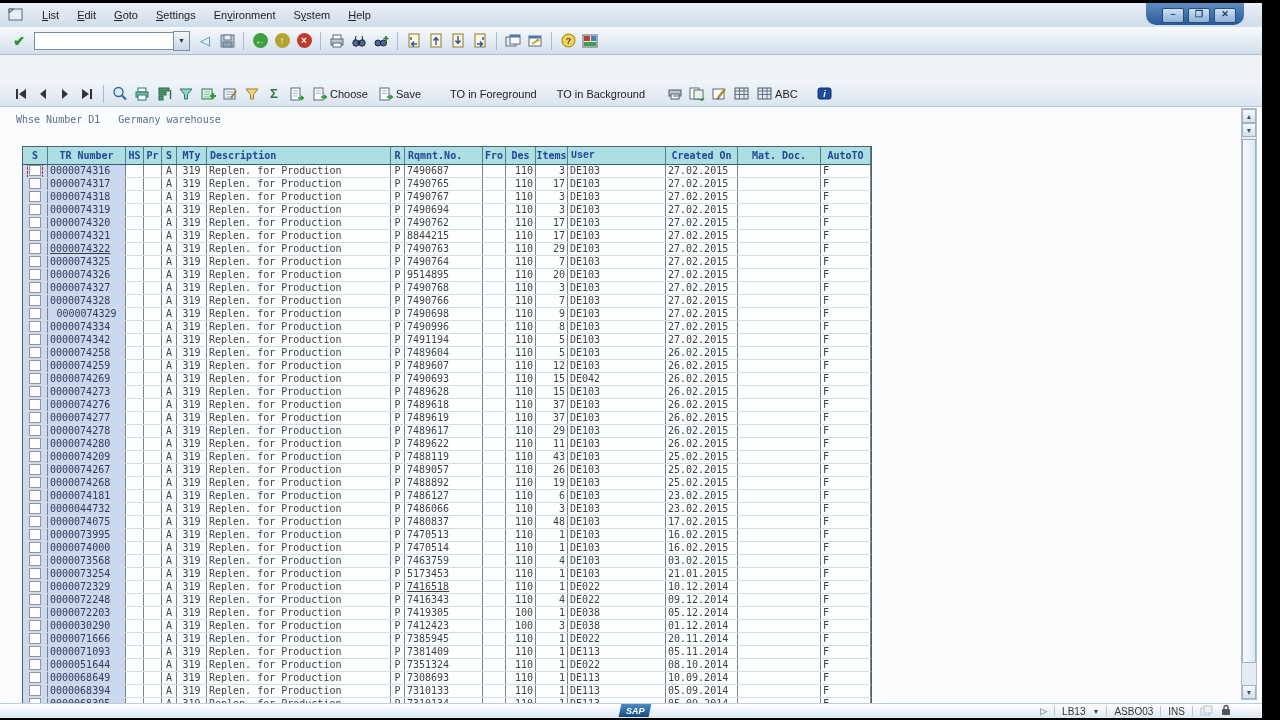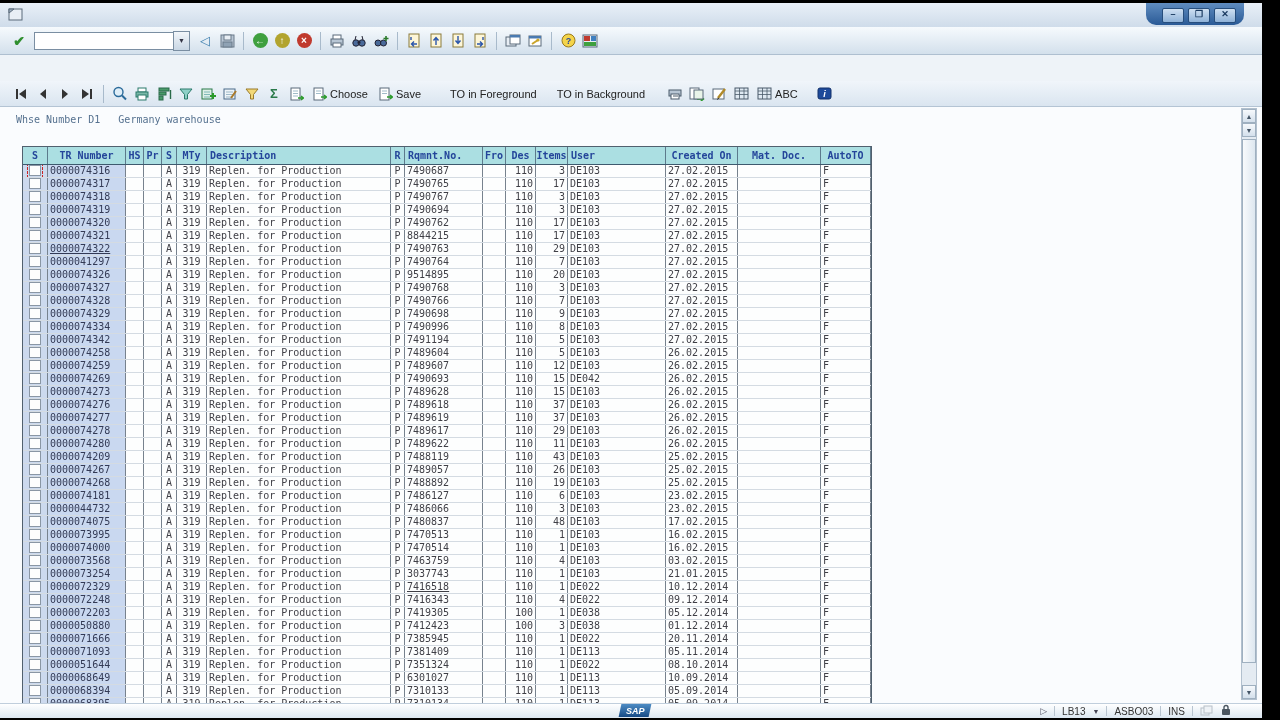--- a/index.html
+++ b/index.html
@@ -91,20 +91,29 @@
 <div class="screen">
   <div class="frame">
 
     <div class="menubar">
       <span class="sysicon">
         <svg width="16" height="14" viewBox="0 0 16 14">
             <rect x="1" y="1" width="13" height="11" fill="#e8eef5" stroke="#5a6a7a"></rect>
             <path d="M1 1 L6 1 L1 5 Z" fill="#9fb0c2" stroke="#5a6a7a"></path>
           </svg>
       </span>
+      <div id="menus" style="display:flex;">
+          <div class="menu-item"><u>L</u>ist</div>
+          <div class="menu-item"><u>E</u>dit</div>
+          <div class="menu-item"><u>G</u>oto</div>
+          <div class="menu-item"><u>S</u>ettings</div>
+          <div class="menu-item">En<u>v</u>ironment</div>
+          <div class="menu-item">S<u>y</u>stem</div>
+          <div class="menu-item"><u>H</u>elp</div>
+        </div>
       <div class="winctrl">
         <div class="wbtn">–</div>
         <div class="wbtn">❐</div>
         <div class="wbtn">✕</div>
       </div>
     </div>
 
     <div class="stdbar">
       <span class="ic" style="color:#2f8f2f;font-size:14px;font-weight:bold;">✔</span>
       <span class="cmdwrap">
@@ -359,21 +368,21 @@
             <div class="hcell " style="width: 18px;">HS</div>
             <div class="hcell " style="width: 18px;">Pr</div>
             <div class="hcell " style="width: 15px;">S</div>
             <div class="hcell " style="width: 30px;">MTy</div>
             <div class="hcell hl" style="width: 184px;">Description</div>
             <div class="hcell " style="width: 14px;">R</div>
             <div class="hcell hl" style="width: 78px;">Rqmnt.No.</div>
             <div class="hcell " style="width: 23px;">Fro</div>
             <div class="hcell " style="width: 30px;">Des</div>
             <div class="hcell " style="width: 32px;">Items</div>
-            <div class="hcell hl" style="width: 98px;">User</div>
+            <div class="hcell hl" style="width: 98px; font-family: Liberation Mono, monospace;">User</div>
             <div class="hcell " style="width: 72px;">Created On</div>
             <div class="hcell " style="width: 83px;">Mat. Doc.</div>
             <div class="hcell " style="width: 50px;">AutoTO</div>
           </div>
           <div class="drow">
             <div class="dcell sel" style="width: 25px;">
               <div class="cbx cursorbox"></div>
             </div>
             <div class="dcell trn" style="width: 78px;">0000074316</div>
             <div class="dcell" style="width: 18px;"></div>
@@ -508,21 +517,21 @@
             <div class="dcell rt" style="width: 32px;">29</div>
             <div class="dcell" style="width: 98px;">DE103</div>
             <div class="dcell" style="width: 72px;">27.02.2015</div>
             <div class="dcell" style="width: 83px;"></div>
             <div class="dcell" style="width: 50px;">F</div>
           </div>
           <div class="drow">
             <div class="dcell sel" style="width: 25px;">
               <div class="cbx"></div>
             </div>
-            <div class="dcell trn" style="width: 78px;">0000041297</div>
+            <div class="dcell trn" style="width: 78px;">0000074325</div>
             <div class="dcell" style="width: 18px;"></div>
             <div class="dcell" style="width: 18px;"></div>
             <div class="dcell ctr" style="width: 15px;">A</div>
             <div class="dcell ctr" style="width: 30px;">319</div>
             <div class="dcell" style="width: 184px;">Replen. for Production</div>
             <div class="dcell ctr" style="width: 14px;">P</div>
             <div class="dcell" style="width: 78px;">7490764</div>
             <div class="dcell" style="width: 23px;"></div>
             <div class="dcell rt" style="width: 30px;">110</div>
             <div class="dcell rt" style="width: 32px;">7</div>
@@ -588,21 +597,21 @@
             <div class="dcell rt" style="width: 32px;">7</div>
             <div class="dcell" style="width: 98px;">DE103</div>
             <div class="dcell" style="width: 72px;">27.02.2015</div>
             <div class="dcell" style="width: 83px;"></div>
             <div class="dcell" style="width: 50px;">F</div>
           </div>
           <div class="drow">
             <div class="dcell sel" style="width: 25px;">
               <div class="cbx"></div>
             </div>
-            <div class="dcell trn" style="width: 78px;">0000074329</div>
+            <div class="dcell trn" style="width: 78px; text-align: center;">0000074329</div>
             <div class="dcell" style="width: 18px;"></div>
             <div class="dcell" style="width: 18px;"></div>
             <div class="dcell ctr" style="width: 15px;">A</div>
             <div class="dcell ctr" style="width: 30px;">319</div>
             <div class="dcell" style="width: 184px;">Replen. for Production</div>
             <div class="dcell ctr" style="width: 14px;">P</div>
             <div class="dcell" style="width: 78px;">7490698</div>
             <div class="dcell" style="width: 23px;"></div>
             <div class="dcell rt" style="width: 30px;">110</div>
             <div class="dcell rt" style="width: 32px;">9</div>
@@ -995,21 +1004,21 @@
             <div class="dcell sel" style="width: 25px;">
               <div class="cbx"></div>
             </div>
             <div class="dcell trn" style="width: 78px;">0000073254</div>
             <div class="dcell" style="width: 18px;"></div>
             <div class="dcell" style="width: 18px;"></div>
             <div class="dcell ctr" style="width: 15px;">A</div>
             <div class="dcell ctr" style="width: 30px;">319</div>
             <div class="dcell" style="width: 184px;">Replen. for Production</div>
             <div class="dcell ctr" style="width: 14px;">P</div>
-            <div class="dcell" style="width: 78px;">3037743</div>
+            <div class="dcell" style="width: 78px;">5173453</div>
             <div class="dcell" style="width: 23px;"></div>
             <div class="dcell rt" style="width: 30px;">110</div>
             <div class="dcell rt" style="width: 32px;">1</div>
             <div class="dcell" style="width: 98px;">DE103</div>
             <div class="dcell" style="width: 72px;">21.01.2015</div>
             <div class="dcell" style="width: 83px;"></div>
             <div class="dcell" style="width: 50px;">F</div>
           </div>
           <div class="drow">
             <div class="dcell sel" style="width: 25px;">
@@ -1068,21 +1077,21 @@
             <div class="dcell rt" style="width: 32px;">1</div>
             <div class="dcell" style="width: 98px;">DE038</div>
             <div class="dcell" style="width: 72px;">05.12.2014</div>
             <div class="dcell" style="width: 83px;"></div>
             <div class="dcell" style="width: 50px;">F</div>
           </div>
           <div class="drow">
             <div class="dcell sel" style="width: 25px;">
               <div class="cbx"></div>
             </div>
-            <div class="dcell trn" style="width: 78px;">0000050880</div>
+            <div class="dcell trn" style="width: 78px;">0000030290</div>
             <div class="dcell" style="width: 18px;"></div>
             <div class="dcell" style="width: 18px;"></div>
             <div class="dcell ctr" style="width: 15px;">A</div>
             <div class="dcell ctr" style="width: 30px;">319</div>
             <div class="dcell" style="width: 184px;">Replen. for Production</div>
             <div class="dcell ctr" style="width: 14px;">P</div>
             <div class="dcell" style="width: 78px;">7412423</div>
             <div class="dcell" style="width: 23px;"></div>
             <div class="dcell rt" style="width: 30px;">100</div>
             <div class="dcell rt" style="width: 32px;">3</div>
@@ -1155,21 +1164,21 @@
             <div class="dcell sel" style="width: 25px;">
               <div class="cbx"></div>
             </div>
             <div class="dcell trn" style="width: 78px;">0000068649</div>
             <div class="dcell" style="width: 18px;"></div>
             <div class="dcell" style="width: 18px;"></div>
             <div class="dcell ctr" style="width: 15px;">A</div>
             <div class="dcell ctr" style="width: 30px;">319</div>
             <div class="dcell" style="width: 184px;">Replen. for Production</div>
             <div class="dcell ctr" style="width: 14px;">P</div>
-            <div class="dcell" style="width: 78px;">6301027</div>
+            <div class="dcell" style="width: 78px;">7308693</div>
             <div class="dcell" style="width: 23px;"></div>
             <div class="dcell rt" style="width: 30px;">110</div>
             <div class="dcell rt" style="width: 32px;">1</div>
             <div class="dcell" style="width: 98px;">DE113</div>
             <div class="dcell" style="width: 72px;">10.09.2014</div>
             <div class="dcell" style="width: 83px;"></div>
             <div class="dcell" style="width: 50px;">F</div>
           </div>
           <div class="drow">
             <div class="dcell sel" style="width: 25px;">

